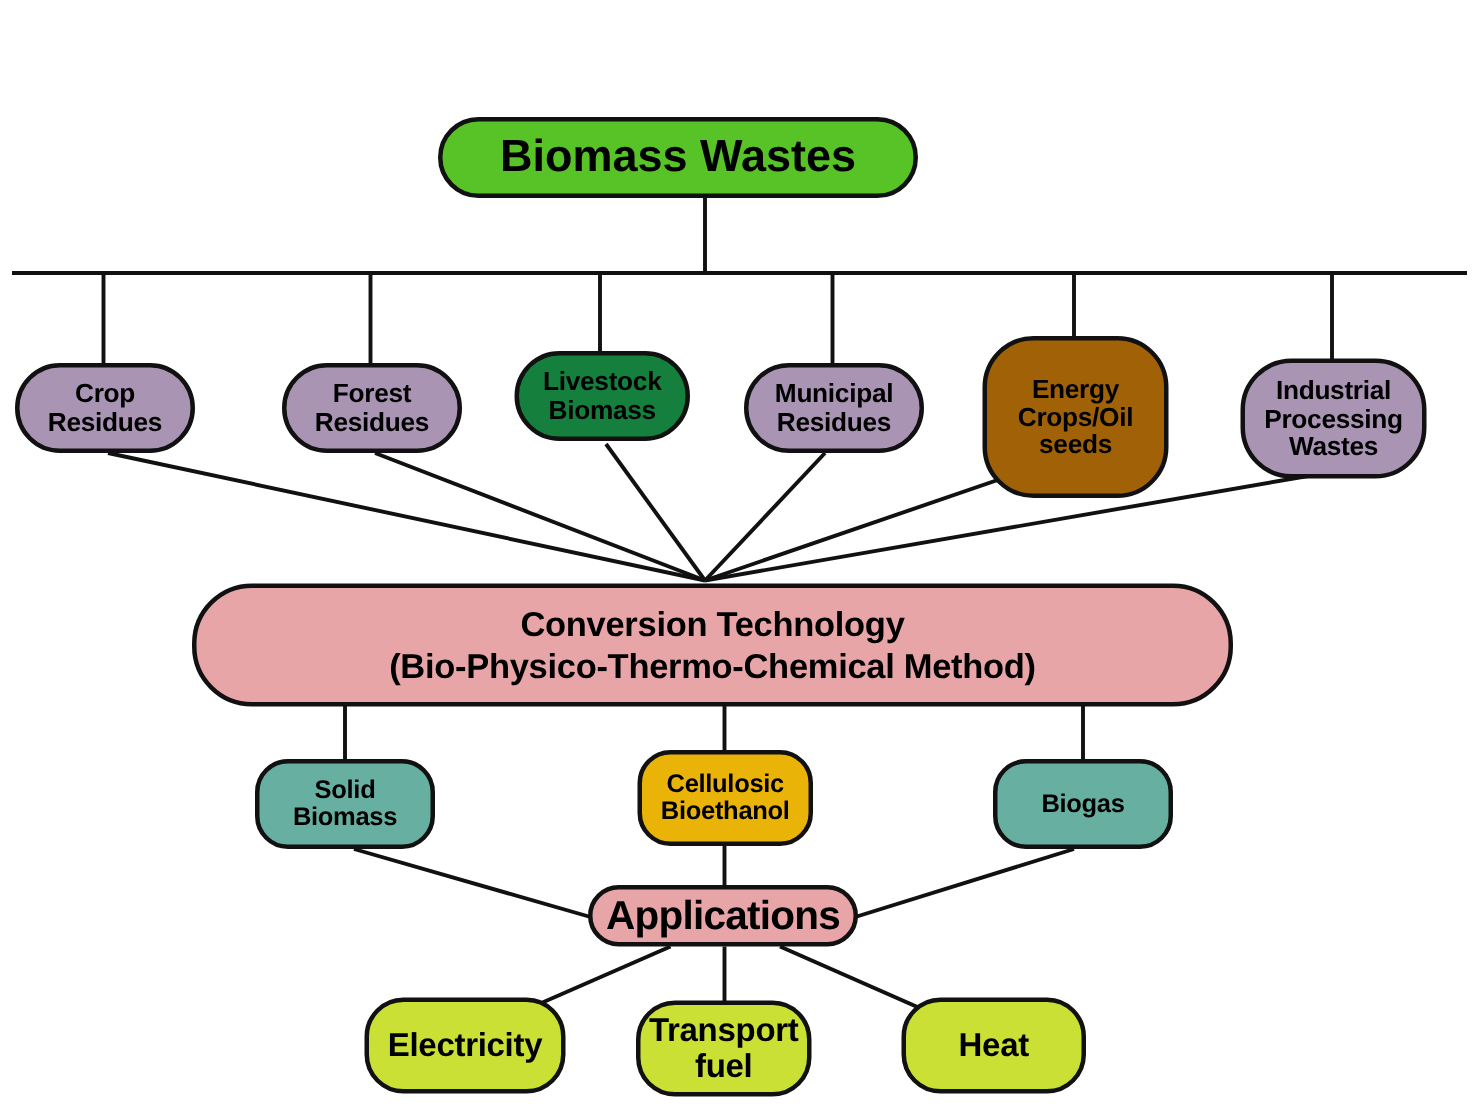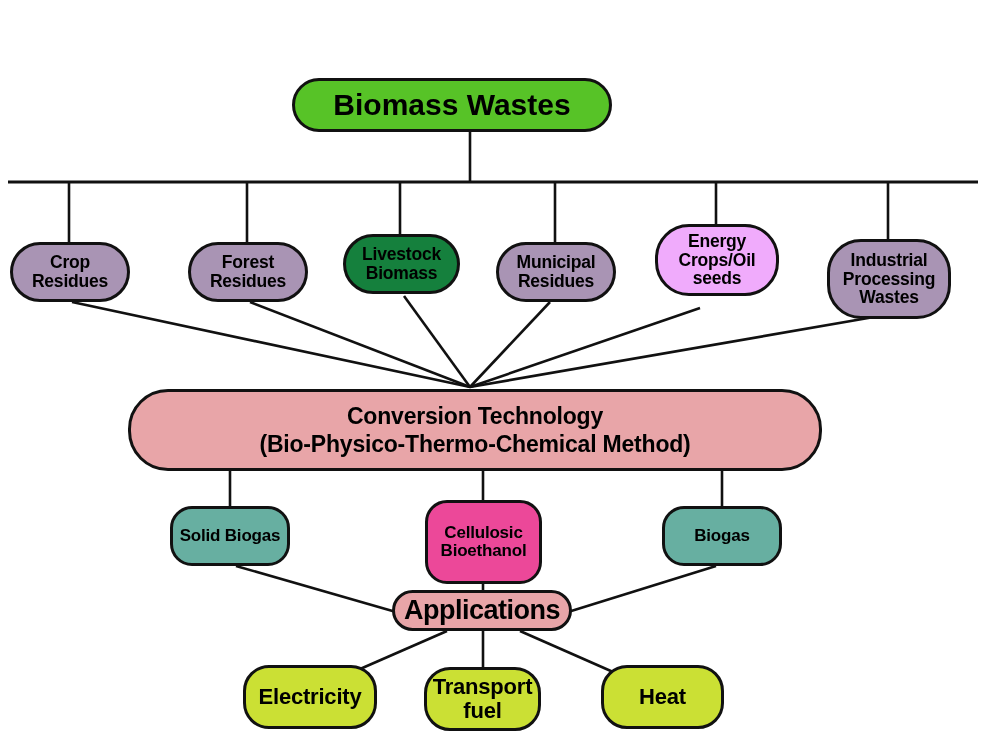--- a/index.html
+++ b/index.html
@@ -128,42 +128,42 @@
   <div class="node level-source" style="left:343px; top:234px; width:117px; height:60px; background:#15803d;">
     <span>Livestock
 Biomass</span>
   </div>
 
   <div class="node level-source" style="left:496px; top:242px; width:120px; height:60px; background:#A994B4;">
     <span>Municipal
 Residues</span>
   </div>
 
-  <div class="node level-source" style="left:655px; top:224px; width:124px; height:72px; background:#f0abfc;">
+  <div class="node level-source" style="left:655px; top:224px; width:124px; height:108px; background:#a16207;">
     <span>Energy
 Crops/Oil
 seeds</span>
   </div>
 
   <div class="node level-source" style="left:827px; top:239px; width:124px; height:80px; background:#A994B4;">
     <span>Industrial
 Processing
 Wastes</span>
   </div>
 
   <div class="node level-conversion" style="left:128px; top:389px; width:694px; height:82px; background:#E8A5A8; flex-direction:column;">
     <span>Conversion Technology</span>
     <span>(Bio-Physico-Thermo-Chemical Method)</span>
   </div>
 
   <div class="node level-product" style="left:170px; top:506px; width:120px; height:60px; background:#67AFA1;">
-    <span>Solid Biogas</span>
+    <span>Solid Biomass</span>
   </div>
 
-  <div class="node level-product" style="left:425px; top:500px; width:117px; height:84px; background:#ec4899;">
+  <div class="node level-product" style="left:425px; top:500px; width:117px; height:64px; background:#eab308;">
     <span>Cellulosic
 Bioethanol</span>
   </div>
 
   <div class="node level-product" style="left:662px; top:506px; width:120px; height:60px; background:#67AFA1;">
     <span>Biogas</span>
   </div>
 
   <div class="node level-applications" style="left:392px; top:590px; width:180px; height:41px; background:#E8A5A8;">
     <span>Applications</span>

